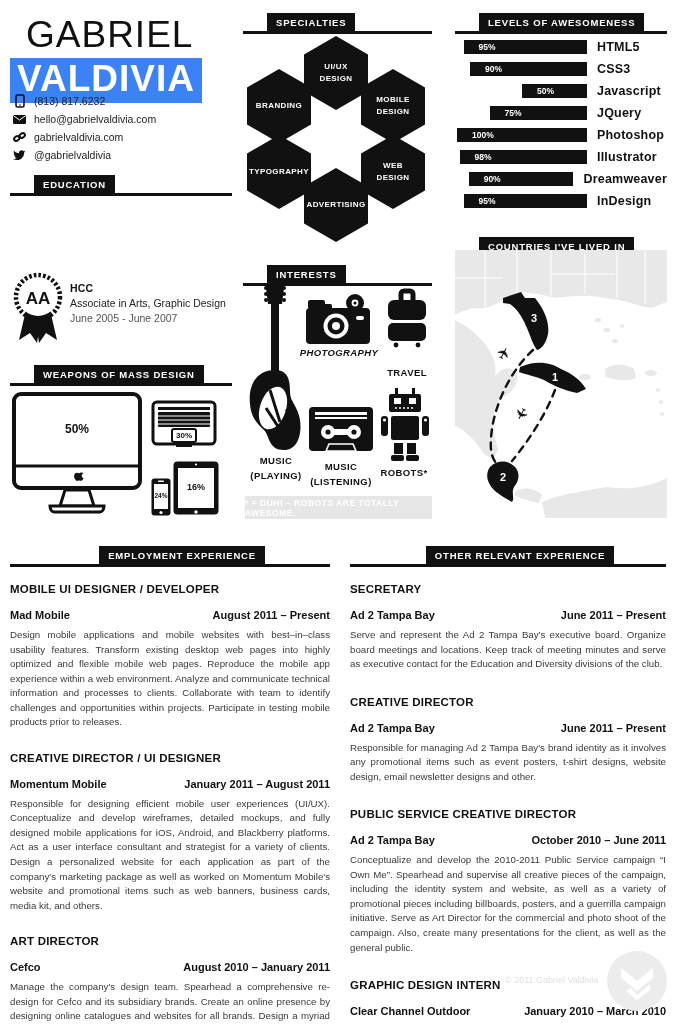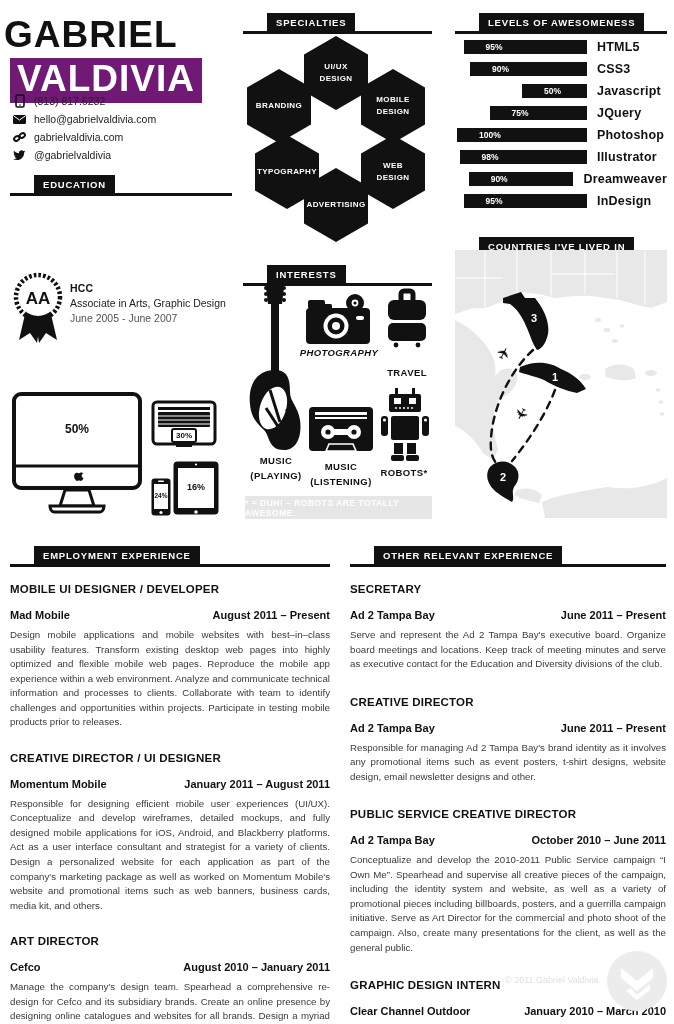--- a/index.html
+++ b/index.html
@@ -6,22 +6,22 @@
   html,body { background:#fff; }
   body { font-family:"Liberation Sans", sans-serif; color:#111; }
   .page { position:relative; width:674px; height:1024px; background:#fff; overflow:hidden; }
 
   
   .sec-header { position:absolute; border-bottom:3px solid #111;padding-left:24px; }
   .sec-header .lbl { display:inline-block; background:#111; color:#fff; font-size:9.5px;
     font-weight:bold; letter-spacing:.8px; padding:4px 9px 3px 9px; }
 
   
-  .name1 { position:absolute; left:4px; top:14px; font-size:37px; font-weight:700; letter-spacing:1px; }
-  .name2 { position:absolute; left:10px; top:58px; background:#701a75; color:#fff; font-size:37px;
+  .name1 { position:absolute; left:26px; top:14px; font-size:37px; font-weight:400; letter-spacing:1px; }
+  .name2 { position:absolute; left:10px; top:58px; background:#3b82f6; color:#fff; font-size:37px;
     font-weight:800; letter-spacing:1px; padding:0 7px 3px 7px; }
   .contacts { position:absolute; left:12px; top:92px; }
   .contact-row { display:flex; align-items:center; height:18px; font-size:10.5px; color:#222; }
   .contact-row .cicon { width:15px; height:14px; margin-right:7px; display:flex; align-items:center; justify-content:center; }
 
   
   .edu-entry { position:absolute; }
   .badge-wrap { position:absolute; left:0; top:0; width:52px; height:74px; }
   .edu-text { position:absolute; left:58px; top:12px; width:164px; }
   .edu-school { font-size:10.5px; font-weight:bold; letter-spacing:.2px; }
@@ -45,31 +45,31 @@
   .footnote { position:absolute; left:245px; top:496px; width:187px; height:23px;
     background:#e6e6e6; color:#fff; font-size:8.5px; font-weight:bold; letter-spacing:.5px;
     display:flex; align-items:center; justify-content:center; }
 
   
   .skills { position:absolute; left:457px; top:40px; width:210px; }
   .skill-row { display:flex; align-items:center; height:14px; margin-bottom:8px; }
   .skill-track { position:relative; width:130px; height:14px; }
   .skill-bar { position:absolute; right:0; top:0; height:14px; background:#111;
     display:flex; align-items:center; }
-  .skill-pct { color:#fff; font-size:8.5px; font-weight:bold; padding-left:22px; }
+  .skill-pct { color:#fff; font-size:8.5px; font-weight:bold; padding-left:15px; }
   .skill-name { margin-left:10px; font-size:12.5px; font-weight:bold; letter-spacing:.2px; }
 
   
   .map-wrap { position:absolute; left:455px; top:250px; width:212px; height:268px; }
 
   
   .col { position:absolute; top:545px; }
   .col-left  { left:10px;  width:320px; }
   .col-right { left:350px; width:316px; }
-  .col .sec-header { position:relative; margin-bottom:6px; }
+  .col .sec-header { position:relative; margin-bottom:6px;text-align:center; }
   .job { margin-top:16px; }
   .job-title { font-size:11.5px; font-weight:800; letter-spacing:.2px; }
   .job-meta { display:flex; justify-content:space-between; margin-top:14px; }
   .job-company, .job-dates { font-size:11px; font-weight:bold; }
   .job-desc { margin-top:7px; font-size:9.7px; line-height:1.5; text-align:justify; color:#3a3a3a; }
 
   
   .copyright { position:absolute; left:505px; top:975px; font-size:9px; color:#e0e0e0;text-align:right; }
   .logo { position:absolute; left:606px; top:950px; width:62px; height:62px; }
 
@@ -138,20 +138,23 @@
         <text x="26" y="32" text-anchor="middle" font-size="17" font-weight="bold" fill="#111" font-family="Liberation Sans, sans-serif">AA</text>
       </svg>
     </div>
     <div class="edu-text" style="top:10px;">
       <div class="edu-school">HCC</div>
       <div class="edu-degree">Associate in Arts, Graphic Design</div>
       <div class="edu-dates">June 2005 - June 2007</div>
     </div>
   </div>
 
+  <div class="sec-header" style="left:10px; top:364px; width:222px;">
+    <span class="lbl">WEAPONS OF MASS DESIGN</span>
+  </div>
 
   <div class="device" style="left:12px; top:392px;">
     <svg width="130" height="126" viewBox="0 0 130 126">
       <rect x="2" y="2" width="126" height="94" rx="7" fill="#fff" stroke="#111" stroke-width="4"></rect>
       <line x1="4" y1="74" x2="126" y2="74" stroke="#111" stroke-width="3"></line>
       <path d="M66.5,82 c1.5,-2 4,-2 5,-0.5 c-1,0.3 -1.8,1.2 -1.8,2.3 c0,1.1 0.8,2 1.9,2.3 c-0.5,1.4 -1.5,2.8 -2.7,2.8 c-0.7,0 -1,-0.4 -1.9,-0.4 c-0.9,0 -1.3,0.4 -2,0.4 c-1.3,0 -2.9,-2.6 -2.9,-4.8 c0,-2.1 1.5,-3.3 2.9,-3.3 c0.8,0 1.5,0.5 2,0.5 Z" fill="#111"></path>
       <path d="M53,98 L48,114 L82,114 L77,98 Z" fill="#fff" stroke="#111" stroke-width="3"></path>
       <path d="M38,114 h54 a4,6 0 0 1 -4,6 h-46 a4,6 0 0 1 -4,-6 Z" fill="#fff" stroke="#111" stroke-width="3"></path>
     </svg>
     <span class="dev-label" style="left:0; right:0; top:30px; text-align:center; font-size:12px;">50%</span>
@@ -199,21 +202,21 @@
       <span class="hex-label">UI/UX
 DESIGN</span>
     </div>
   <div class="hex" style="left:247px; top:69px;">
       <span class="hex-label">BRANDING</span>
     </div>
   <div class="hex" style="left:361px; top:69px;">
       <span class="hex-label">MOBILE
 DESIGN</span>
     </div>
-  <div class="hex" style="left:247px; top:135px;margin-left:8px;">
+  <div class="hex" style="left:247px; top:135px;">
       <span class="hex-label">TYPOGRAPHY</span>
     </div>
   <div class="hex" style="left:361px; top:135px;">
       <span class="hex-label">WEB
 DESIGN</span>
     </div>
   <div class="hex" style="left:304px; top:168px;">
       <span class="hex-label">ADVERTISING</span>
     </div>
 

